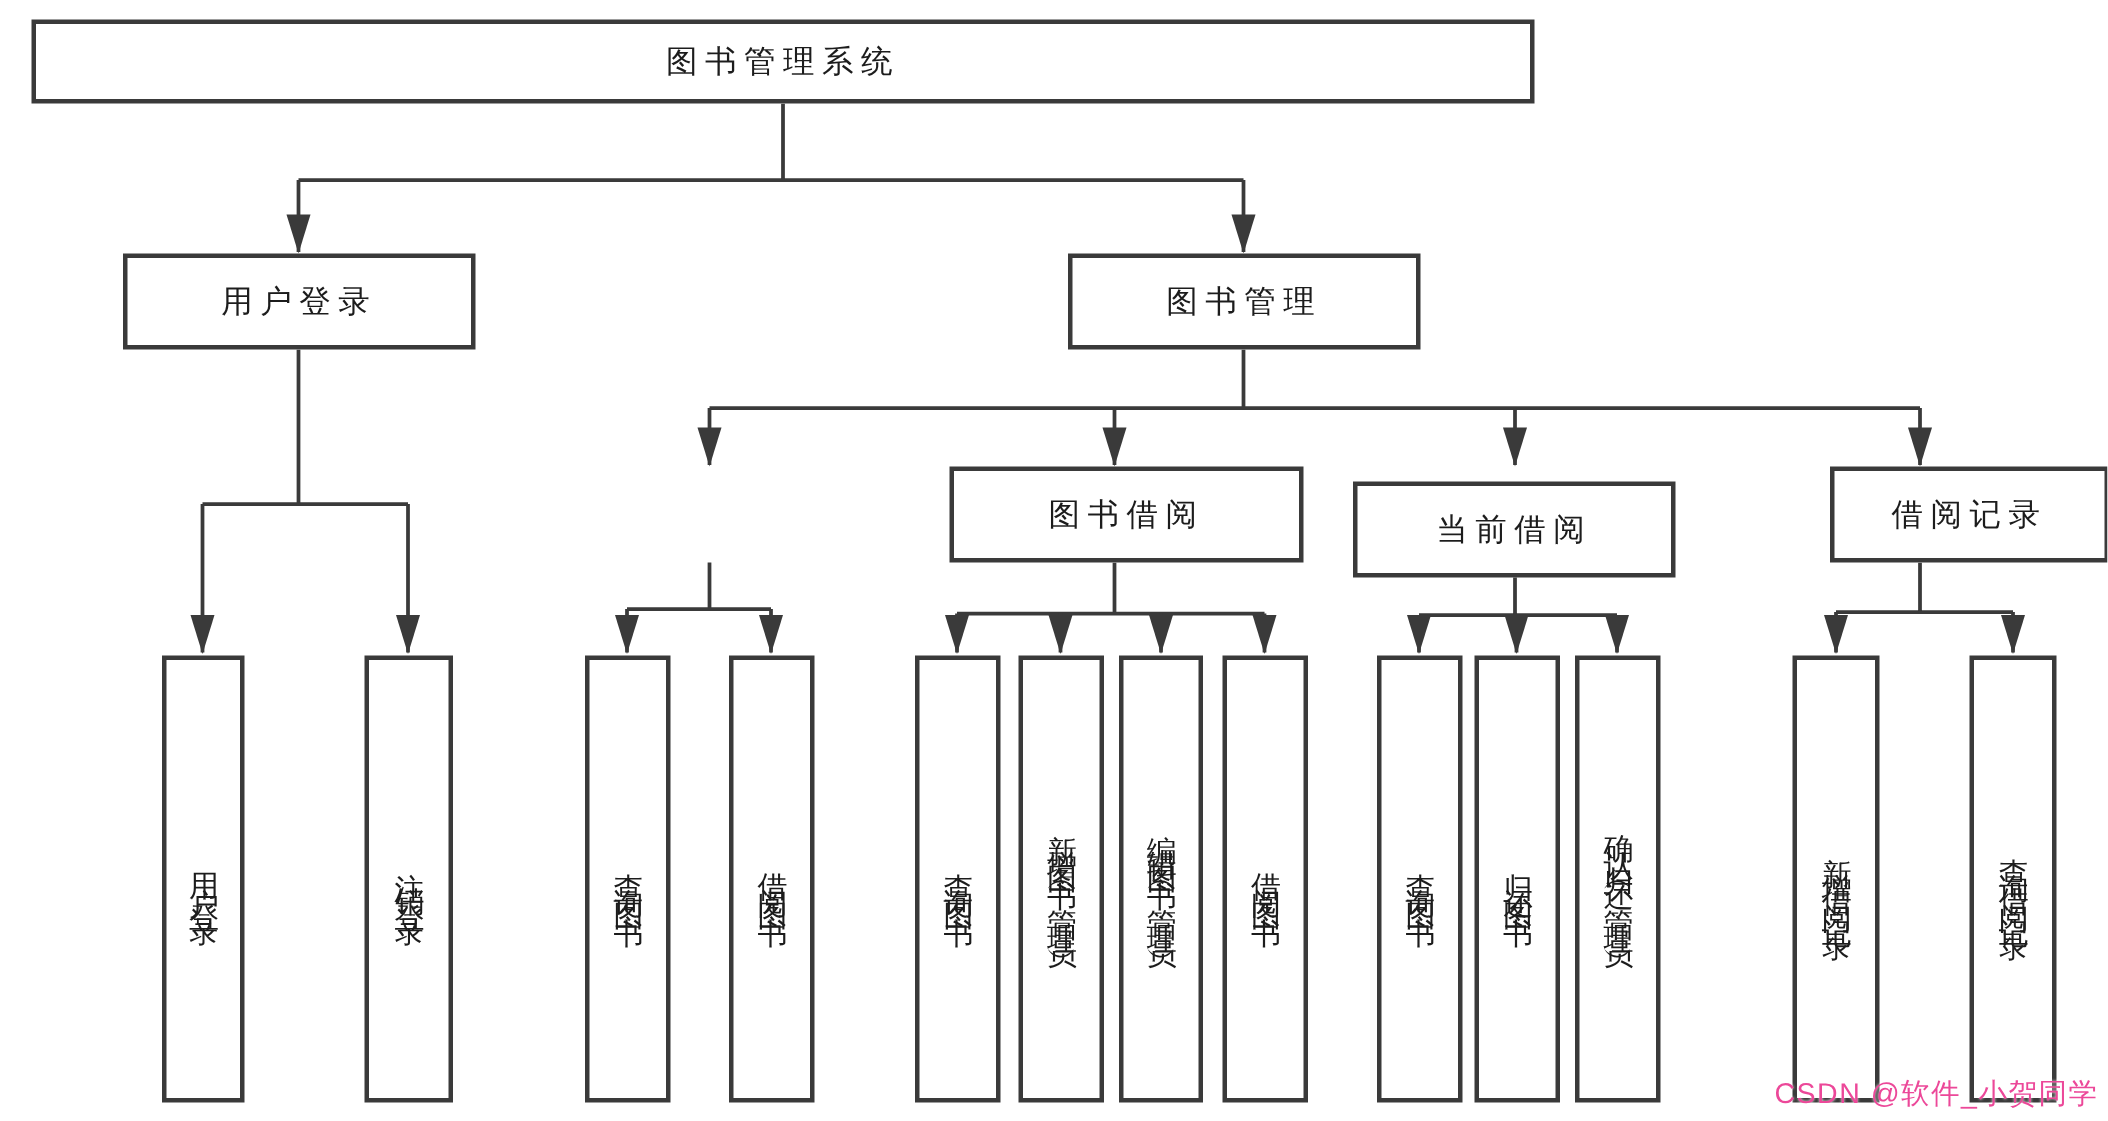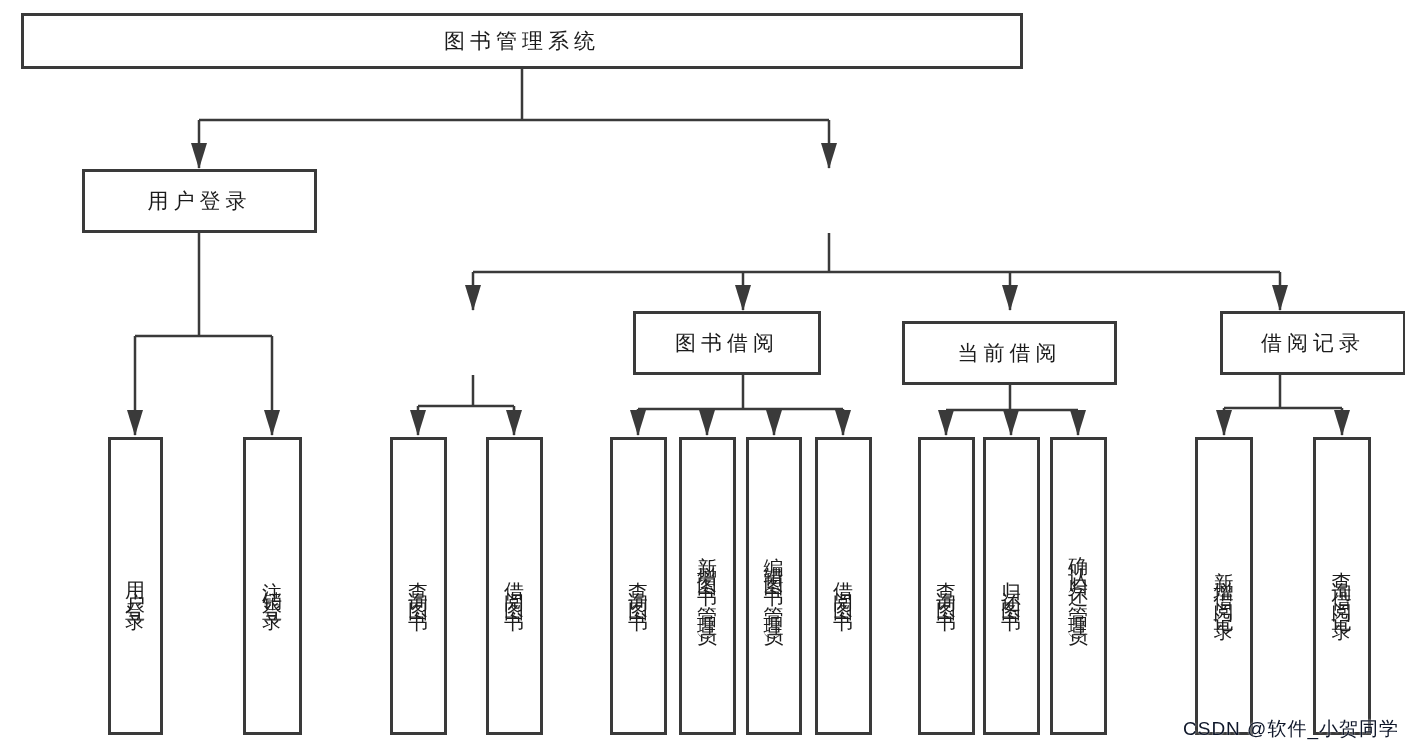--- a/index.html
+++ b/index.html
@@ -32,21 +32,21 @@
     letter-spacing: 10px;
     line-height: 1;
     white-space: nowrap;
   }
   .watermark {
     position: absolute;
     left: 1183px;
     top: 716px;
     font-size: 19px;
     letter-spacing: 1px;
-    color: #0f172a;
+    color: #ec4899;
     text-shadow: 0 0 2px #ffffff;
     white-space: nowrap;
     text-align: center;
   }
 </style>
 </head>
 <body>
 
 <div class="canvas">
 
@@ -87,22 +87,23 @@
     <line x1="1078" y1="410" x2="1078" y2="435" marker-end="url(#arr)"></line>
 
     <path d="M1280,375 V408 M1224,408 H1342"></path>
     <line x1="1224" y1="408" x2="1224" y2="435" marker-end="url(#arr)"></line>
     <line x1="1342" y1="408" x2="1342" y2="435" marker-end="url(#arr)"></line>
   </svg>
 
   <div class="node hnode" style="left:21px;top:13px;width:1002px;height:56px">图书管理系统</div>
 
   <div class="node hnode" style="left:82px;top:169px;width:235px;height:64px">用户登录</div>
+  <div class="node hnode" style="left:712px;top:169px;width:235px;height:64px">图书管理</div>
 
-  <div class="node hnode" style="left:633px;top:311px;width:188px;height:64px">图书借阅</div>
+  <div class="node hnode" style="left:633px;top:311px;width:236px;height:64px">图书借阅</div>
   <div class="node hnode" style="left:902px;top:321px;width:215px;height:64px">当前借阅</div>
   <div class="node hnode" style="left:1220px;top:311px;width:186px;height:64px">借阅记录</div>
 
   <div class="node vnode" style="left:108px;top:437px;width:55px;height:298px">
     <span class="vtext">用户登录</span>
   </div>
   <div class="node vnode" style="left:243px;top:437px;width:59px;height:298px">
     <span class="vtext">注销登录</span>
   </div>
 

